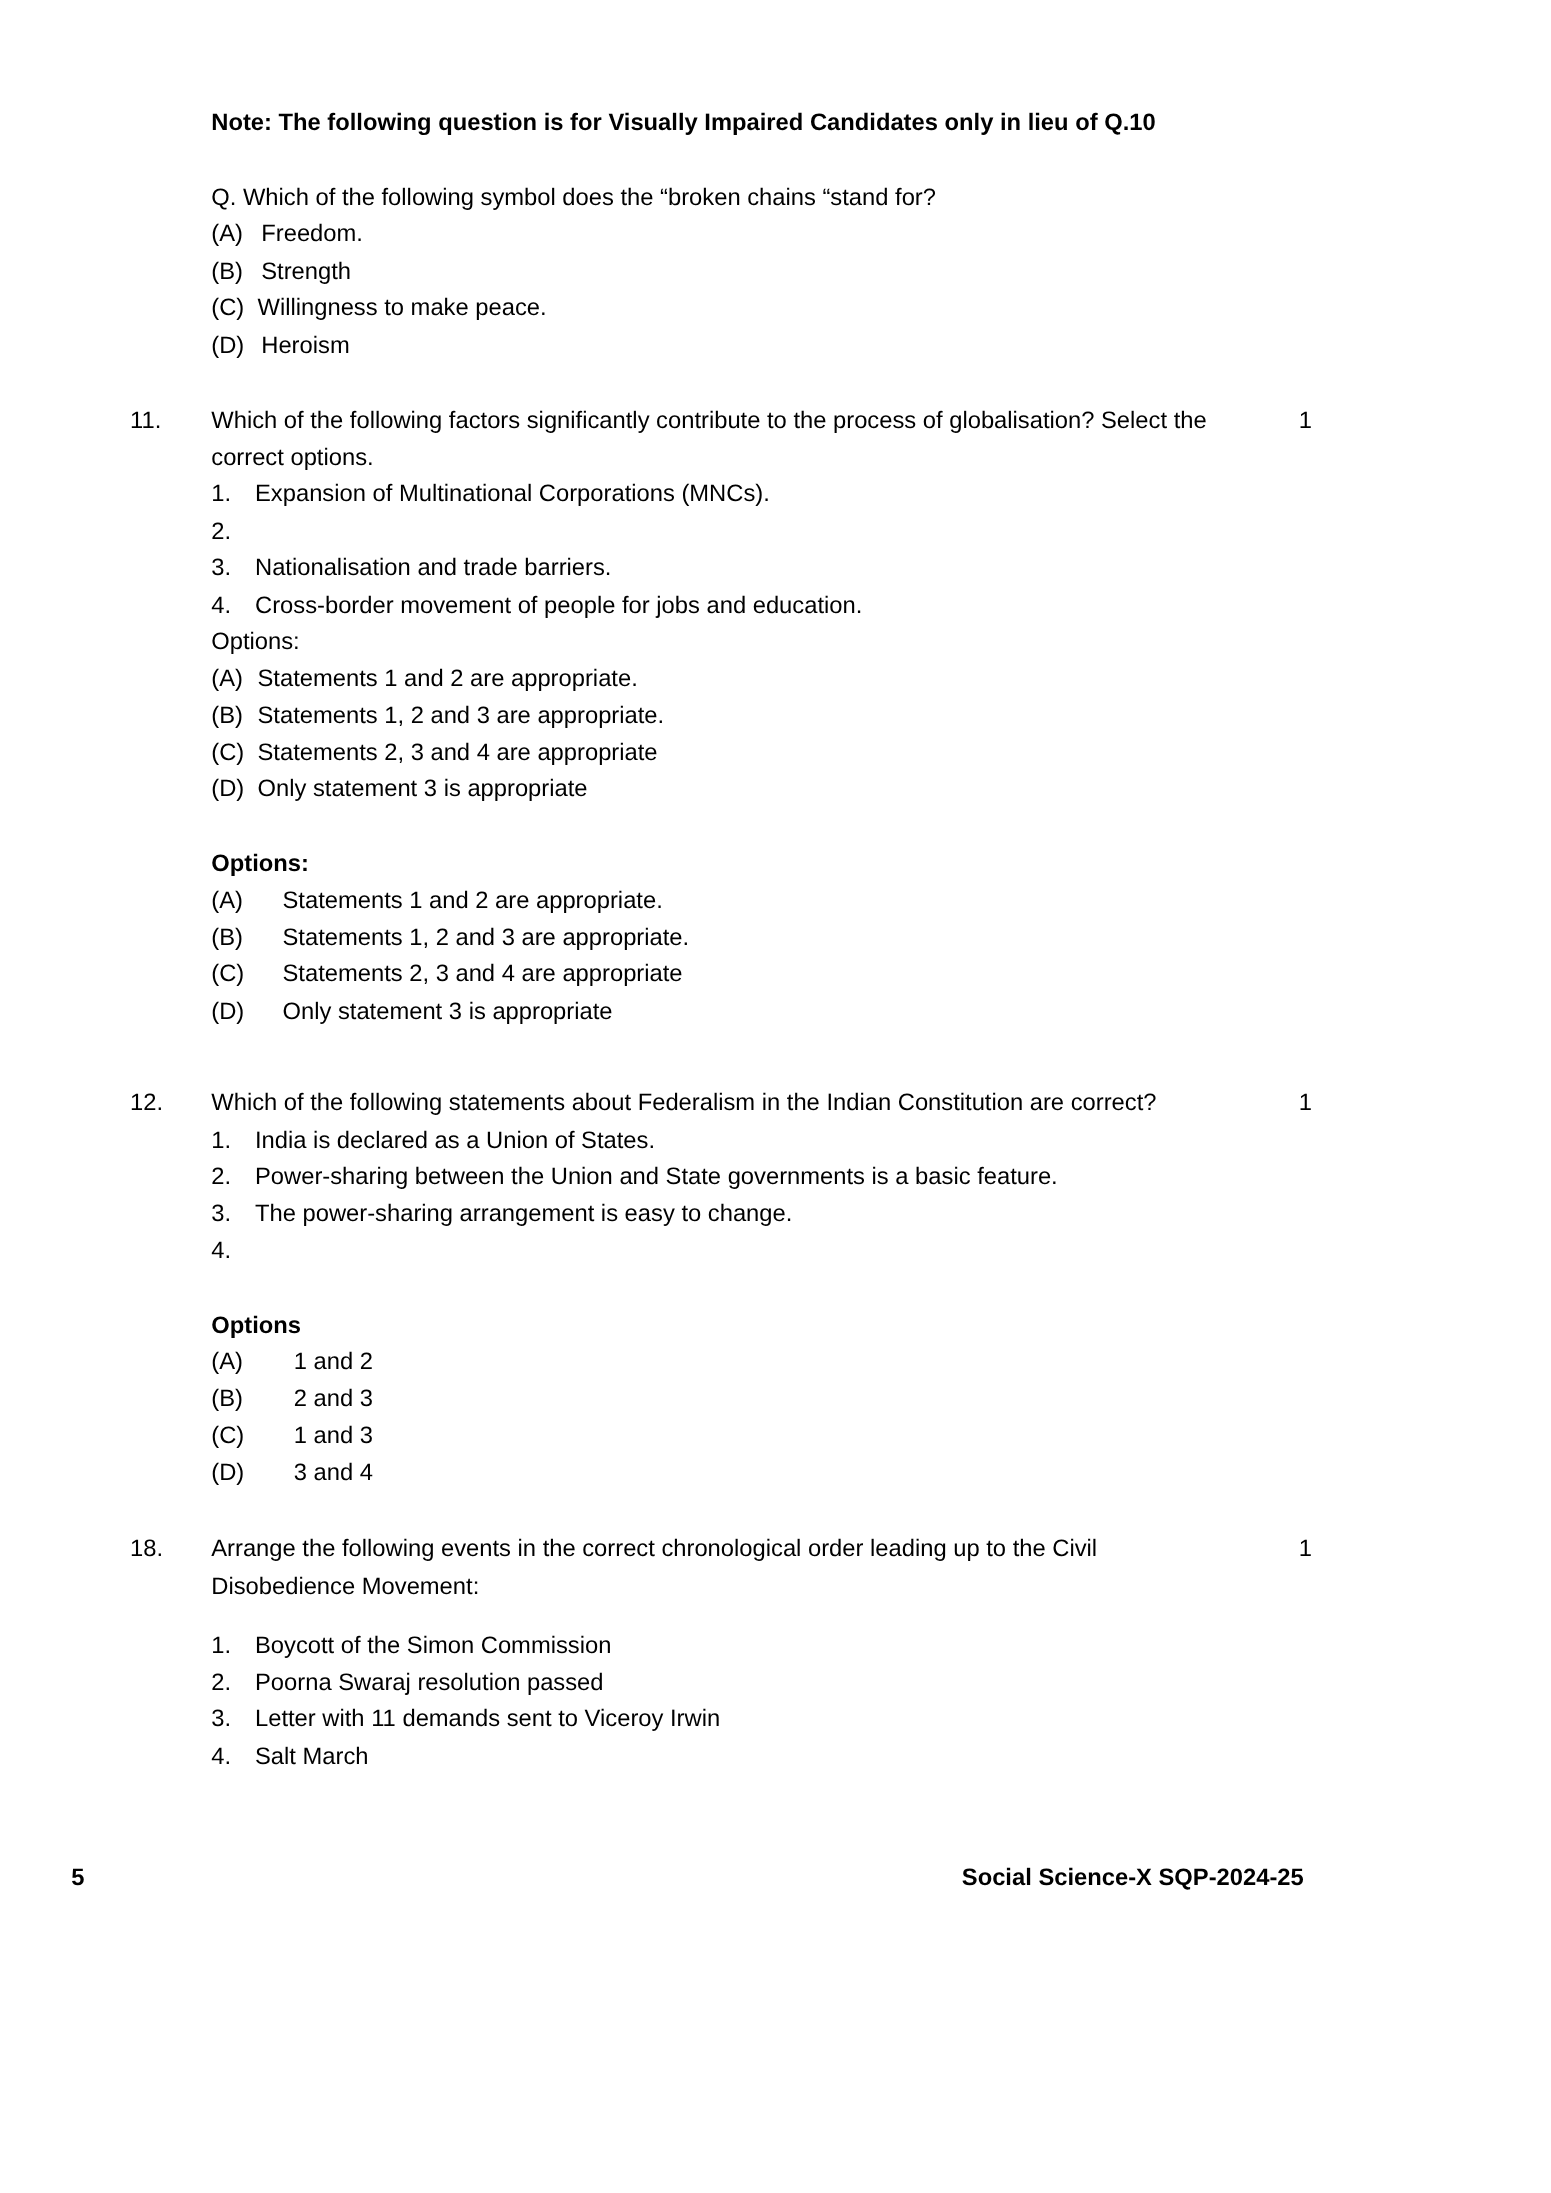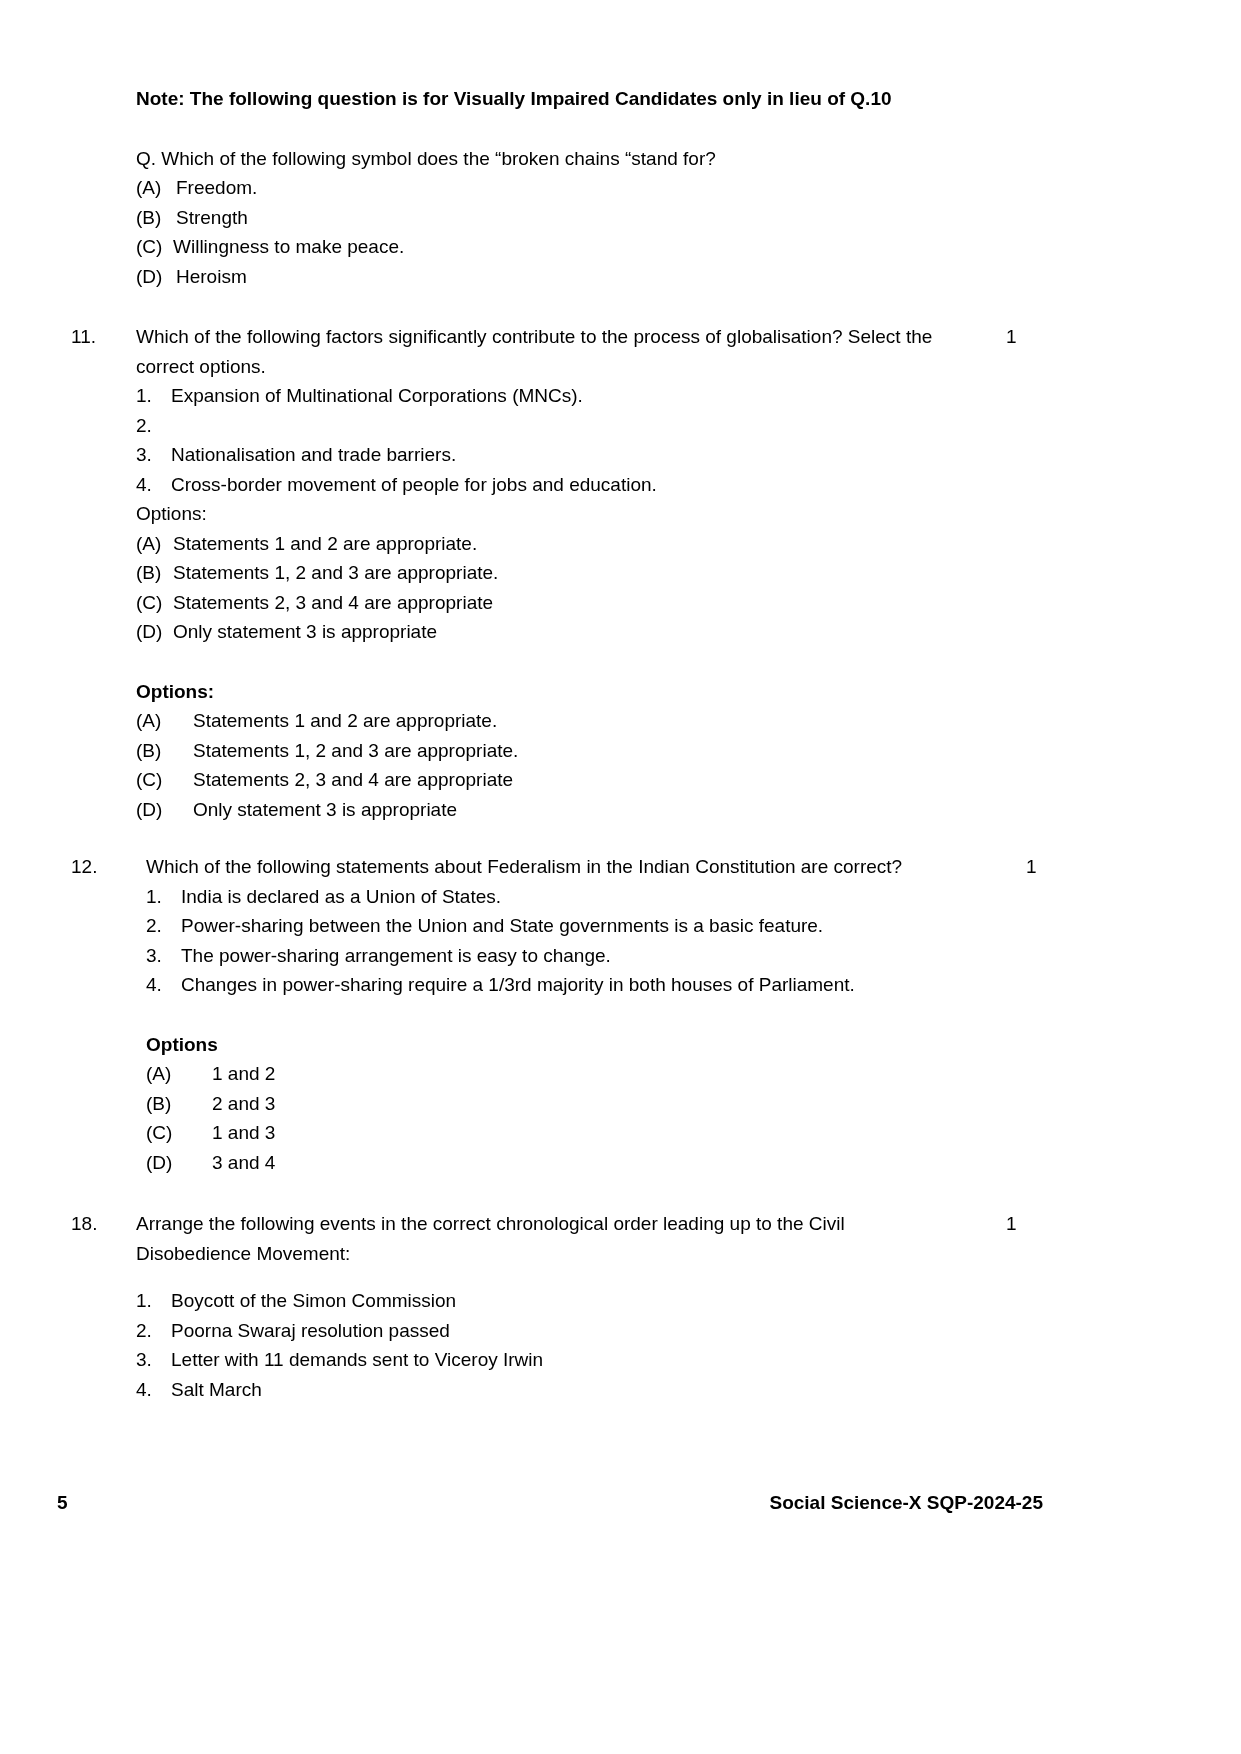--- a/index.html
+++ b/index.html
@@ -8,29 +8,29 @@
     height: 1754px;
     background: #ffffff;
     color: #000000;
     font-family: "Liberation Sans", "DejaVu Sans", sans-serif;
     font-size: 19px;
     line-height: 29.5px;
     position: relative;
     overflow: hidden;
   }
   p { margin: 0; }
-  .content { padding: 84px 0 0 71px; }
+  .content { padding: 84px 0 0 104px; }
   .indent { margin-left: 65px; width: 825px; }
   .bold { font-weight: bold; }
 
   .vi-section { margin-top: 30px; }
 
   .question { display: flex; align-items: flex-start; }
   .q11 { margin-top: 31px; }
-  .q12 { margin-top: 28px; gap: 10px; }
+  .q12 { margin-top: 44px; }
   .q13 { margin-top: 32px; }
   .qnum { flex: 0 0 65px; width: 65px; }
   .qbody { flex: 0 0 825px; width: 825px; }
   .qmarks { margin-left: 45px; }
   .qtext-justify { text-align: justify; }
 
   .statement { display: flex; }
   .snum { flex: 0 0 35px; }
   .statements-gap { margin-top: 18px; }
 
@@ -153,21 +153,20 @@
       <div class="statement">
         <span class="snum">2.</span>
         <span>Power-sharing between the Union and State governments is a basic feature.</span>
       </div>
       <div class="statement">
         <span class="snum">3.</span>
         <span>The power-sharing arrangement is easy to change.</span>
       </div>
       <div class="statement">
         <span class="snum">4.</span>
-        <span>Changes in power-sharing require a 1/3rd majority in both houses of Parliament.</span>
       </div>
 
       <p class="bold opts-heading">Options</p>
       <div class="opt">
         <span class="ol-d">(A)</span>
         <span>1 and 2</span>
       </div>
       <div class="opt">
         <span class="ol-d">(B)</span>
         <span>2 and 3</span>

